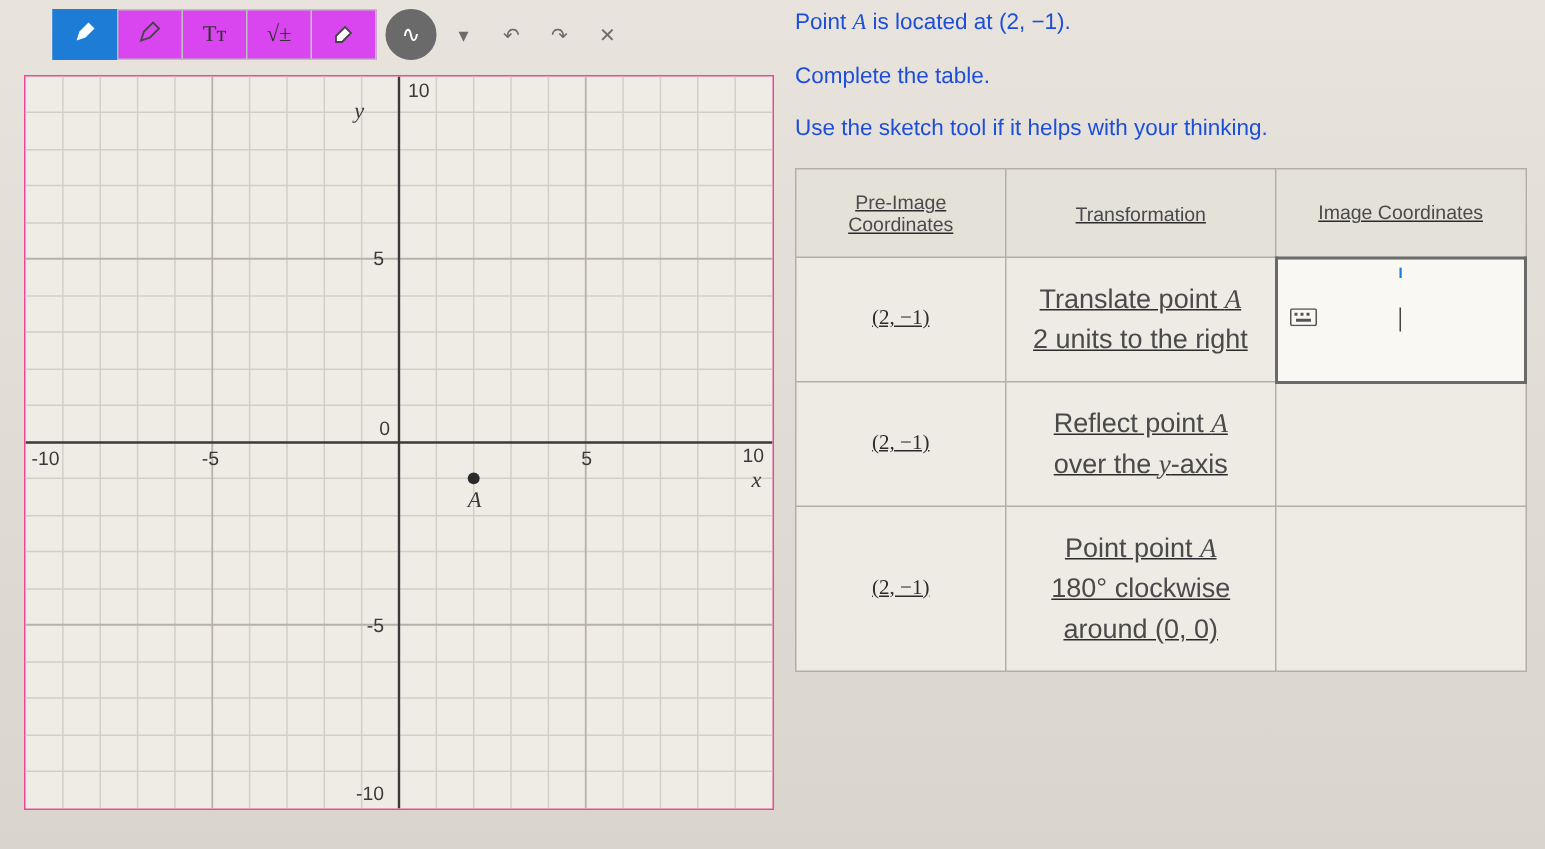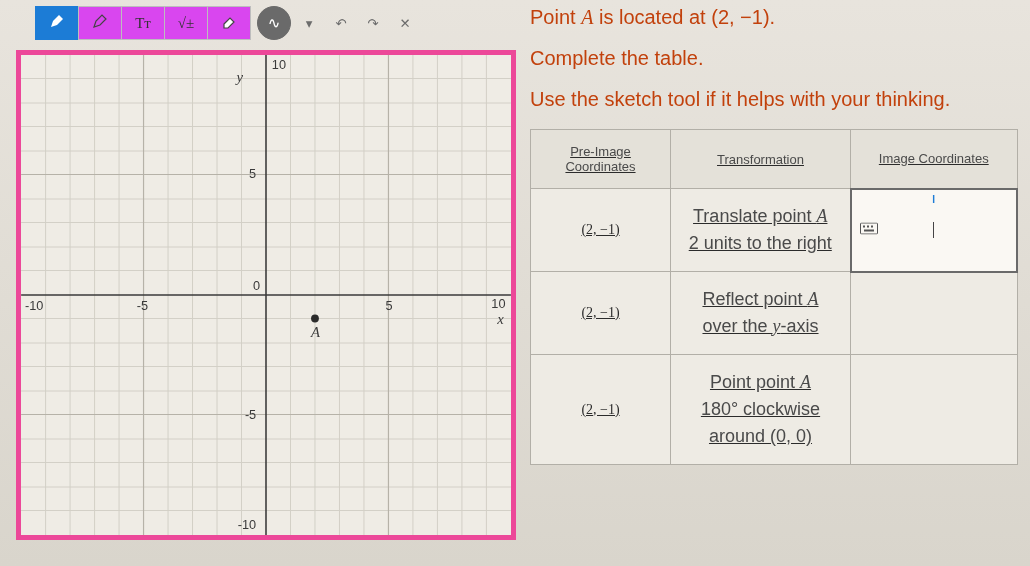--- a/index.html
+++ b/index.html
@@ -49,42 +49,42 @@
     color:#6c6c6c; cursor:pointer; margin-left:4px;
   }
 
   
   .graph-panel {
     position: absolute;
     left: 16px;
     top: 50px;
     width: 500px;
     height: 490px;
-    border: 5px solid #ec4899;
+    border: 1px solid #ec4899;
     background: #efece5;
   }
   .graph-svg { width:100%; height:100%; display:block; }
   .axis-number {
     font-family: Arial, sans-serif;
     font-size: 13px;
     fill: #3a3a3a;
   }
   .axis-label-italic { font-style: italic; font-family: Georgia, serif; fill:#3a3a3a; font-size:15px; }
   .point-label { font-style: italic; font-family: Georgia, serif; fill:#3a3a3a; font-size:15px; }
 
   
   .right-col {
     position: absolute;
     left: 530px;
     top: 6px;
     width: 490px;
   }
   .prompt-line {
-    font-size: 20px;
-    color: #c2410c;
+    font-size: 15px;
+    color: #1d4ed8;
     margin-bottom: 18px;
   }
   .prompt-line .math-it { font-style: italic; font-family: Georgia, serif; }
 
   .answer-table {
     border-collapse: collapse;
     width: 488px;
     background: #eeebe4;
     text-decoration: underline;
   }

